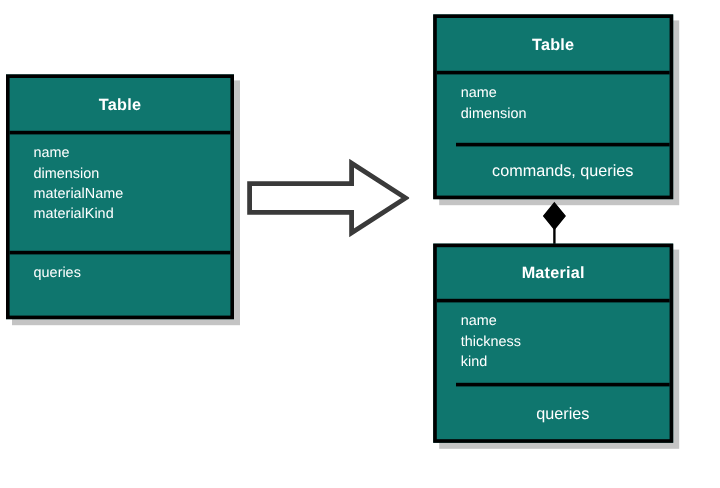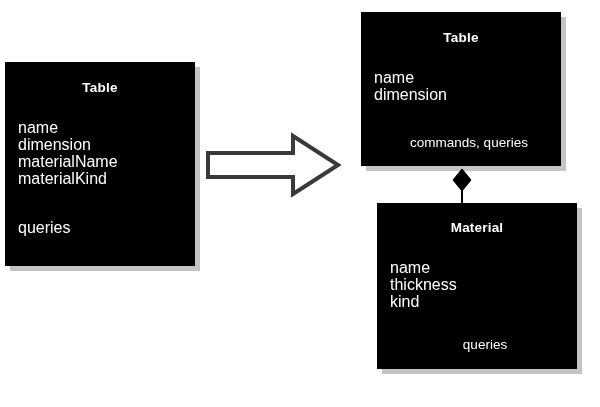--- a/index.html
+++ b/index.html
@@ -18,21 +18,21 @@
     position: relative;
     width: 600px;
     height: 407px;
     background: #ffffff;
   }
 
   
   .uml-class {
     position: absolute;
     box-sizing: border-box;
-    background: #000000;
+    background: #0f766e;
     border: 3px solid #000000;
     box-shadow: 5px 5px 0 0 #c4c4c4;
     display: flex;
     flex-direction: column;
   }
   .uml-compartment {
     box-sizing: border-box;
     position: relative;
     color: #ffffff;
     overflow: hidden;
@@ -42,22 +42,22 @@
   }
   .comp-title {
     display: flex;
     align-items: center;
     justify-content: center;
     font-weight: bold;
     font-size: 13.5px;
     letter-spacing: 0.2px;
   }
   .comp-list {
-    padding: 7px 10px 4px 10px;
-    font-size: 16px;
+    padding: 7px 10px 4px 20px;
+    font-size: 12px;
     line-height: 17px;
   }
   .comp-list-centered {
     display: flex;
     align-items: center;
     justify-content: center;
     font-size: 13.5px;
     line-height: 17px;
     margin-left: 16px;
   }
@@ -72,21 +72,21 @@
   #left-table .c-attrs { height: 100px; }
   #left-table .c-ops   { flex: 1 1 auto; }
 
   
   #right-table        { left: 361px; top: 12px; width: 200px; height: 154px; }
   #right-table .c-title { height: 44px; }
   #right-table .c-attrs { height: 60px; }
   #right-table .c-ops   { flex: 1 1 auto; }
 
   
-  #material-class        { left: 377px; top: 203px; width: 200px; height: 166px; }
+  #material-class        { left: 361px; top: 203px; width: 200px; height: 166px; }
   #material-class .c-title { height: 43px; }
   #material-class .c-attrs { height: 70px; }
   #material-class .c-ops   { flex: 1 1 auto; }
 
   
   #transform-arrow {
     position: absolute;
     left: 205px;
     top: 132px;
     width: 136px;

